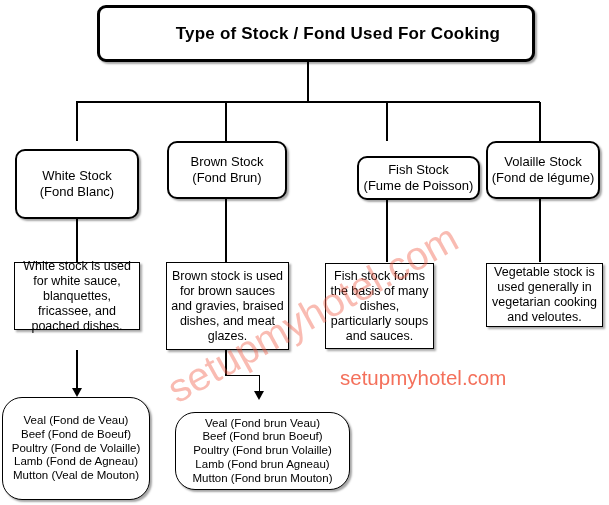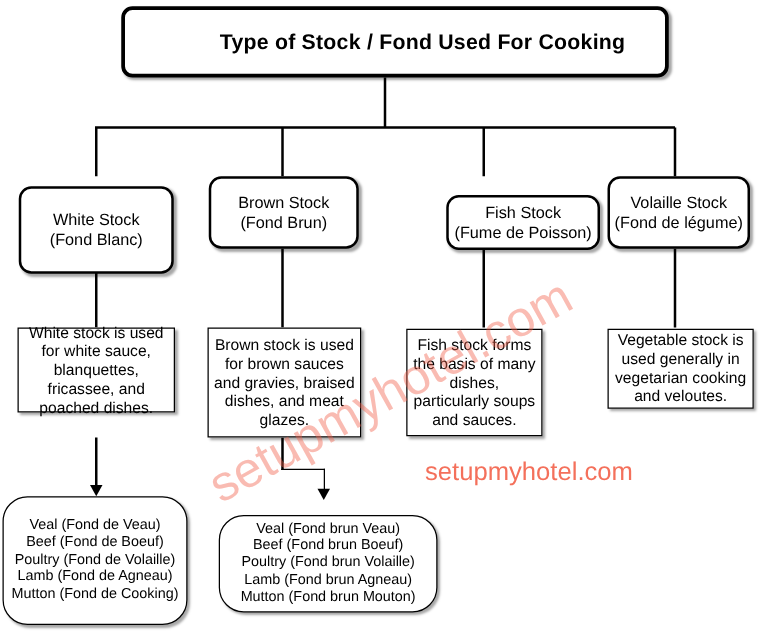--- a/index.html
+++ b/index.html
@@ -96,21 +96,21 @@
   <div class="line vline" style="left:225px;top:350px;height:26px;"></div>
   <div class="line hline" style="left:225px;top:374.5px;width:35px;"></div>
   <div class="line vline" style="left:258.5px;top:375px;height:17px;"></div>
   <div class="arrowhead" style="left:254px;top:391px;"></div>
 
   <div class="box list-box" style="left:2px;top:397px;width:148px;height:103px;">
     <div>Veal (Fond de Veau)</div>
     <div>Beef (Fond de Boeuf)</div>
     <div>Poultry (Fond de Volaille)</div>
     <div>Lamb (Fond de Agneau)</div>
-    <div>Mutton (Fond de Cooking)</div>
+    <div>Mutton (Veal de Mouton)</div>
   </div>
   <div class="box list-box" style="left:175px;top:400px;width:175px;height:78px;margin-top:12px;">
     <div>Veal (Fond brun Veau)</div>
     <div>Beef (Fond brun Boeuf)</div>
     <div>Poultry (Fond brun Volaille)</div>
     <div>Lamb (Fond brun Agneau)</div>
     <div>Mutton (Fond brun  Mouton)</div>
   </div>
 
   <div class="wm-diagonal" style="color: rgb(242, 96, 74);">setupmyhotel.com</div>

